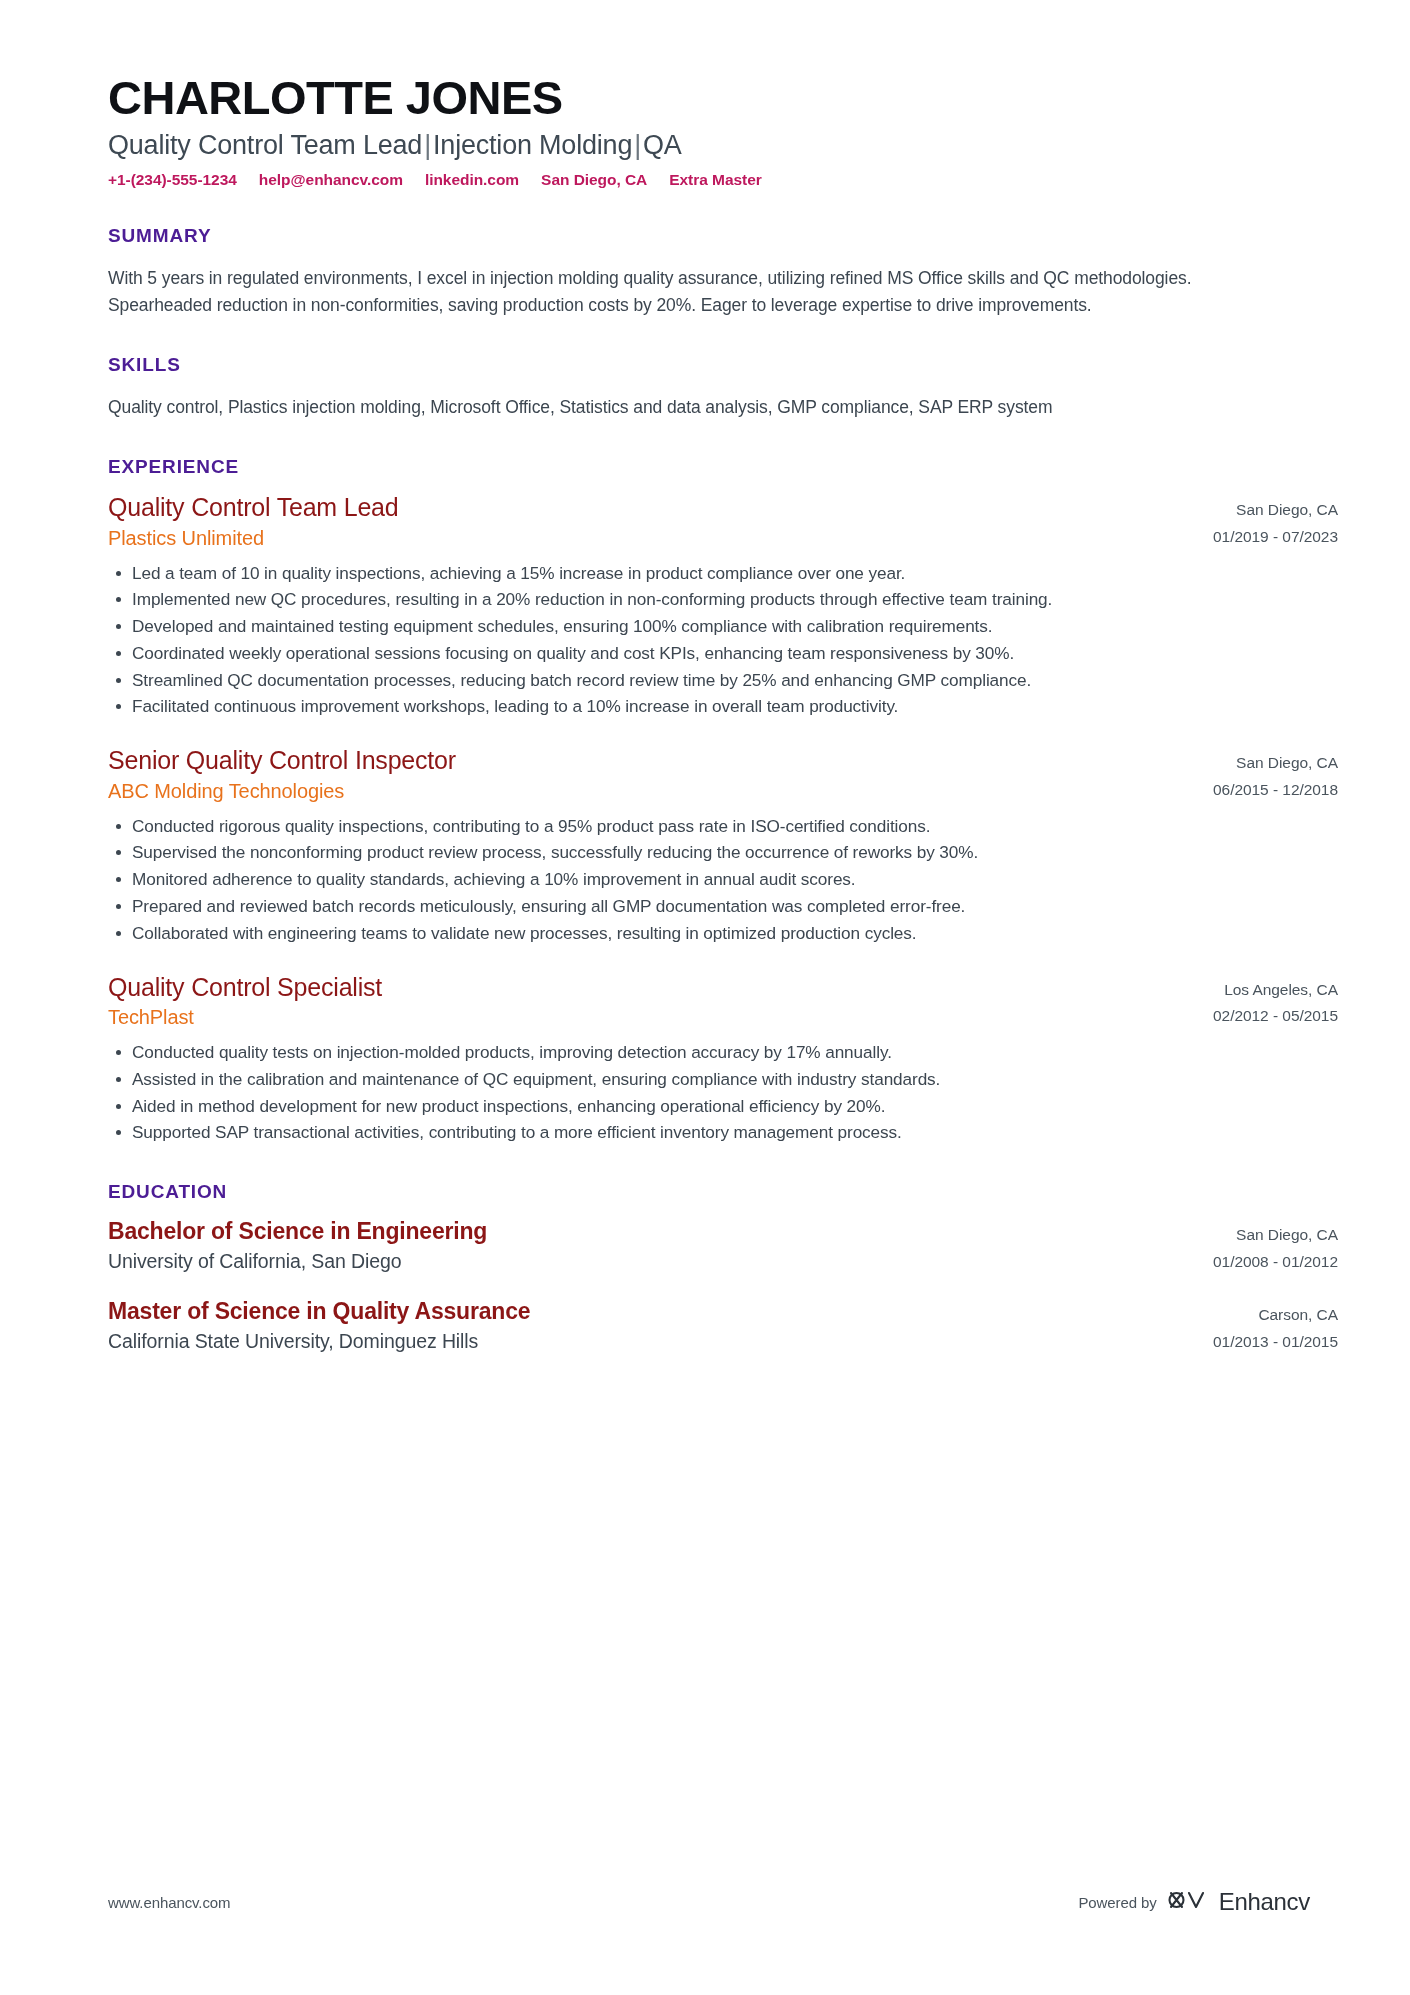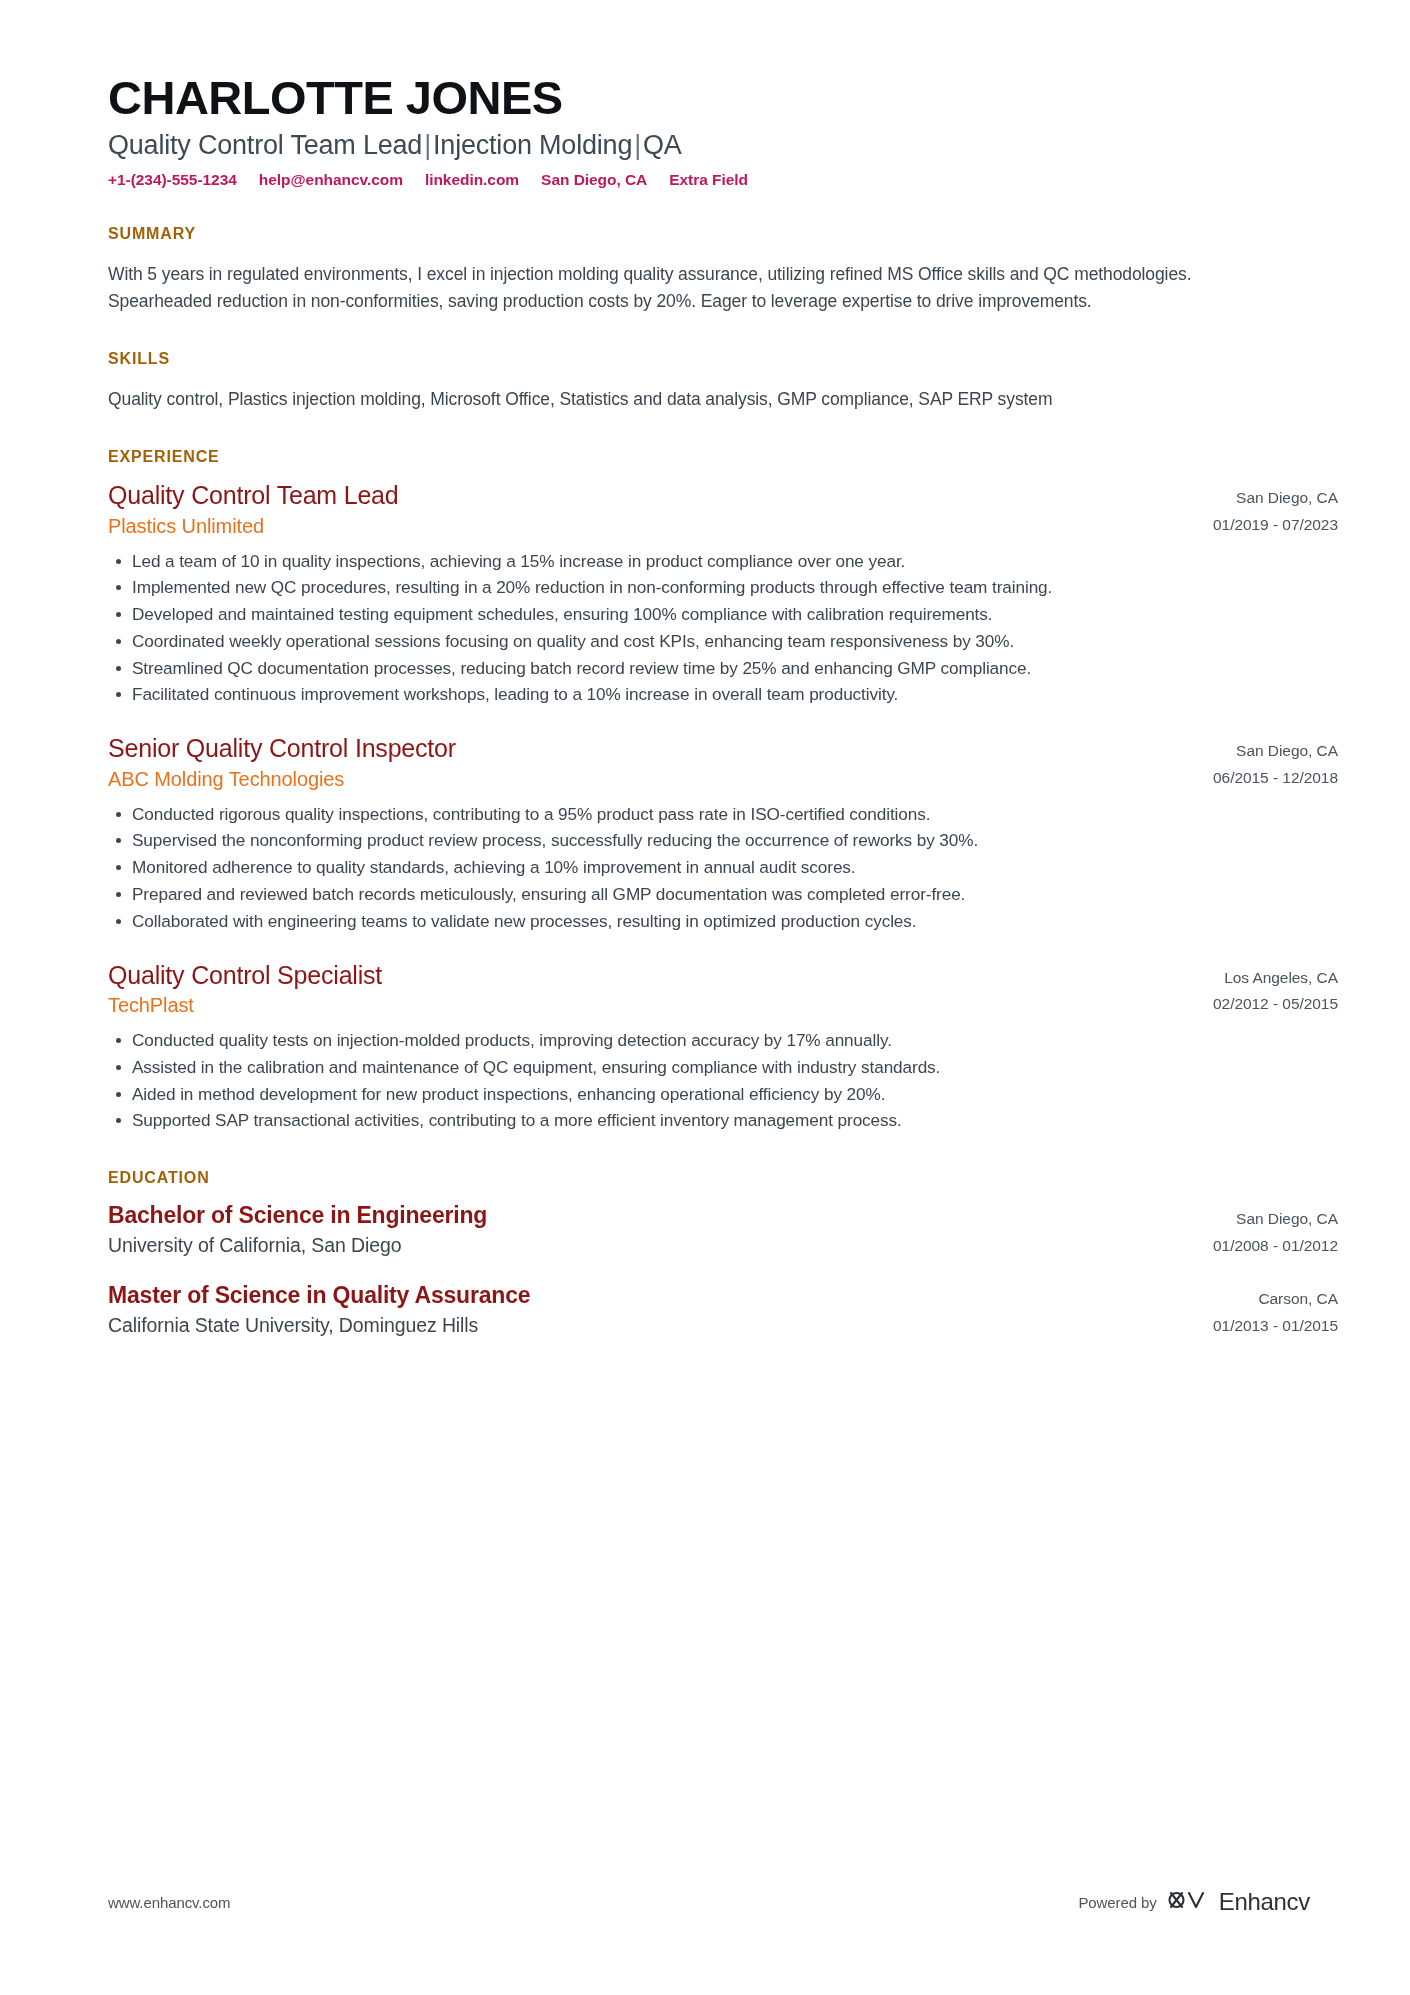--- a/index.html
+++ b/index.html
@@ -51,24 +51,24 @@
     color: #be185d;
     font-weight: 600;
     letter-spacing: -0.05px;
   }
   .contact .item { margin-right: 22px; white-space: nowrap; }
   .contact .item:last-child { margin-right: 0; }
 
   
   .section { margin-top: 36px; }
   .section-title {
-    font-size: 16px;
+    font-size: 19px;
     font-weight: 700;
     letter-spacing: 0.85px;
-    color: #a16207;
+    color: #4c1d95;
     text-transform: uppercase;
     margin-bottom: 18px;
   }
   .section-title.tight { margin-bottom: 14px; }
 
   .body-text {
     font-size: 17.5px;
     line-height: 1.5;
     color: #3c4650;
     letter-spacing: -0.1px;
@@ -200,21 +200,21 @@
 
     <div class="headline">
       <span>Quality Control Team Lead</span><span class="sep">|</span><span>Injection Molding</span><span class="sep">|</span><span>QA</span>
     </div>
 
     <div class="contact">
       <span class="item">+1-(234)-555-1234</span>
       <span class="item">help@enhancv.com</span>
       <span class="item">linkedin.com</span>
       <span class="item">San Diego, CA</span>
-      <span class="item">Extra Field</span>
+      <span class="item">Extra Master</span>
     </div>
   </div>
 
   <div class="section">
     <div class="section-title">SUMMARY</div>
     <div class="body-text">With 5 years in regulated environments, I excel in injection molding quality assurance, utilizing refined MS Office skills and QC methodologies. Spearheaded reduction in non-conformities, saving production costs by 20%. Eager to leverage expertise to drive improvements.</div>
   </div>
 
   <div class="section">
     <div class="section-title">SKILLS</div>

